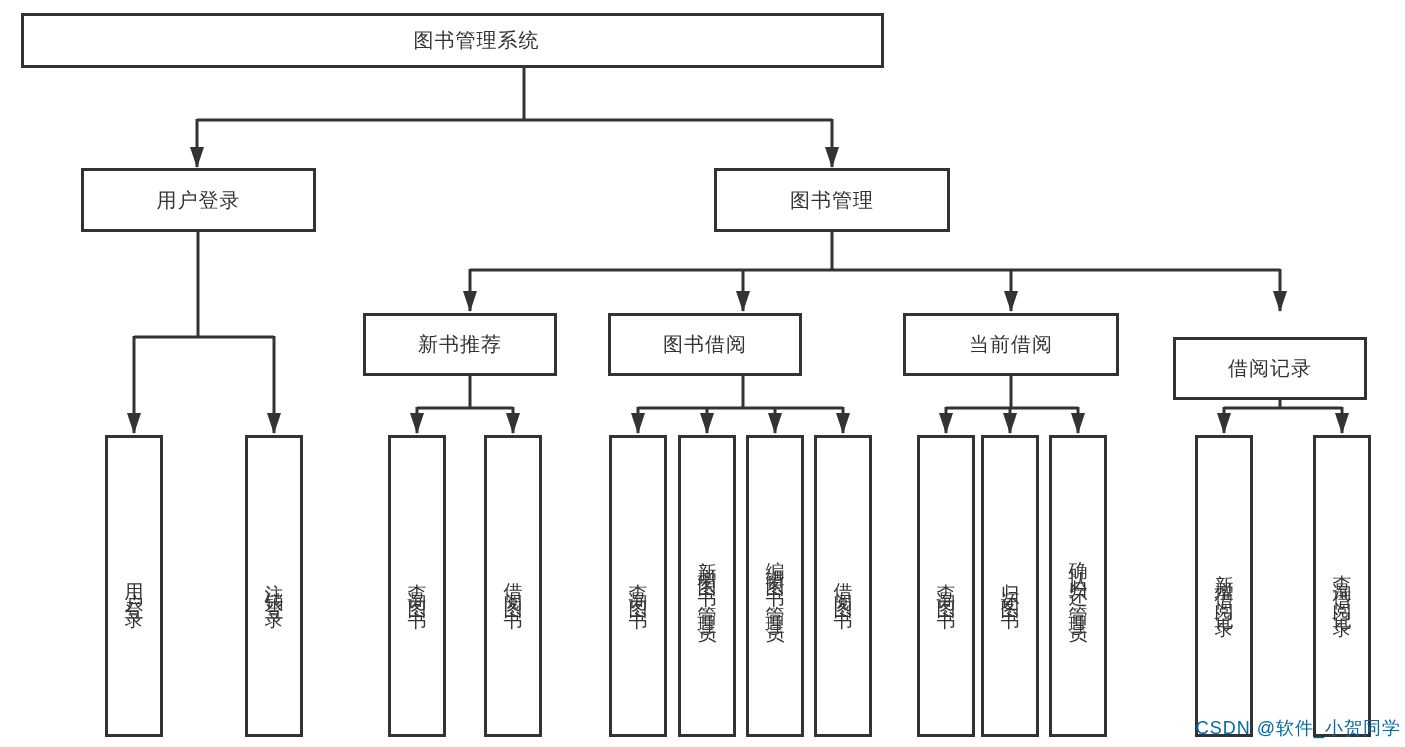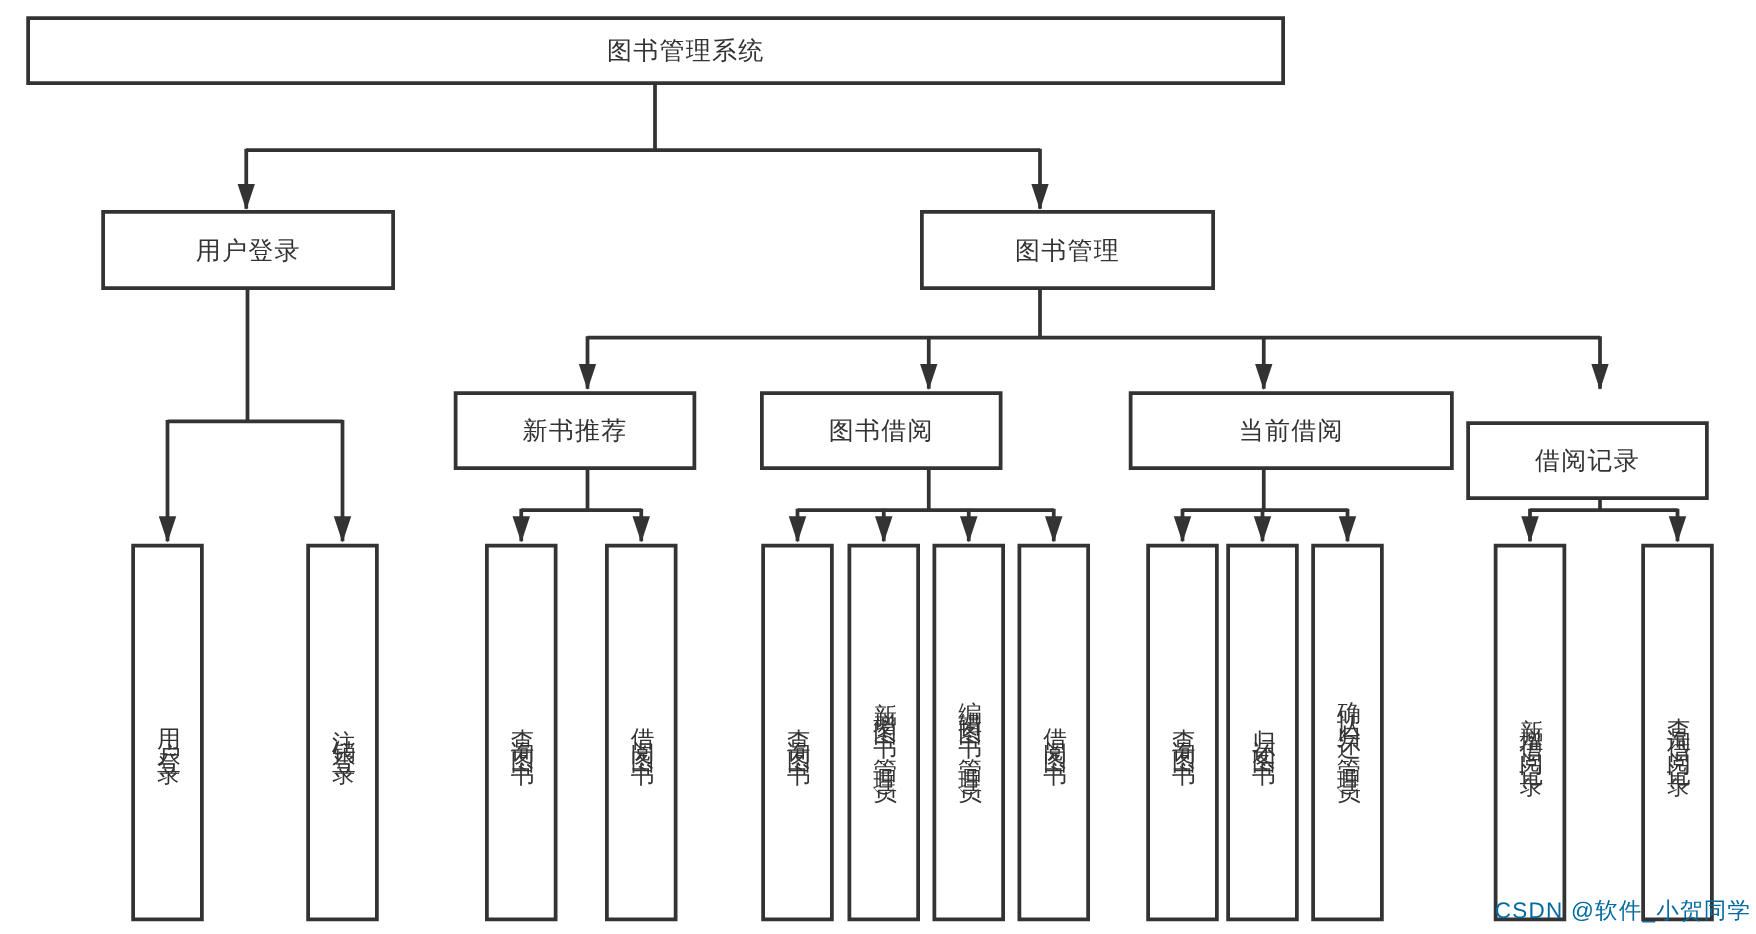--- a/index.html
+++ b/index.html
@@ -30,21 +30,21 @@
     background: #ffffff;
     display: flex;
     align-items: center;
     justify-content: center;
     font-size: 20px;
     letter-spacing: 1px;
     color: #333333;
     white-space: nowrap;
   }
   .box.root {
-    left: 21px; top: 13px; width: 1007px; height: 55px; padding-left: 48px;
+    left: 21px; top: 13px; width: 863px; height: 55px; padding-left: 48px;
   }
   .box.lvl2 {
     top: 168px; width: 235px; height: 64px;
   }
   .box.lvl3 {
     top: 313px; width: 194px; height: 63px;
     font-size: 20px;
   }
   .box.leaf {
     top: 435px; width: 58px; height: 302px;
@@ -116,25 +116,25 @@
       <path d="M1280 376 V408"></path>
       <path d="M1224 408 H1342"></path>
       <path d="M1224 407 V433" marker-end="url(#arr)"></path>
       <path d="M1342 407 V433" marker-end="url(#arr)"></path>
     </g>
   </svg>
 
   <div class="box root">图书管理系统</div>
 
   <div class="box lvl2" style="left:81px;">用户登录</div>
-  <div class="box lvl2" style="left:736px; width:236px;">图书管理</div>
+  <div class="box lvl2" style="left:714px; width:236px;">图书管理</div>
 
   <div class="box lvl3" style="left:363px;">新书推荐</div>
   <div class="box lvl3" style="left:608px;text-align:right;">图书借阅</div>
-  <div class="box lvl3" style="left:903px; width:260px;">当前借阅</div>
+  <div class="box lvl3" style="left:903px; width:216px;">当前借阅</div>
   <div class="box lvl3" style="left:1173px;margin-top:24px;">借阅记录</div>
 
   <div class="box leaf" style="left:105px;">用户登录</div>
   <div class="box leaf" style="left:245px;">注销登录</div>
 
   <div class="box leaf" style="left:388px;">查询图书</div>
   <div class="box leaf" style="left:484px;">借阅图书</div>
 
   <div class="box leaf" style="left:609px;">查询图书</div>
   <div class="box leaf" style="left:678px;">新增图书（管理员）</div>

